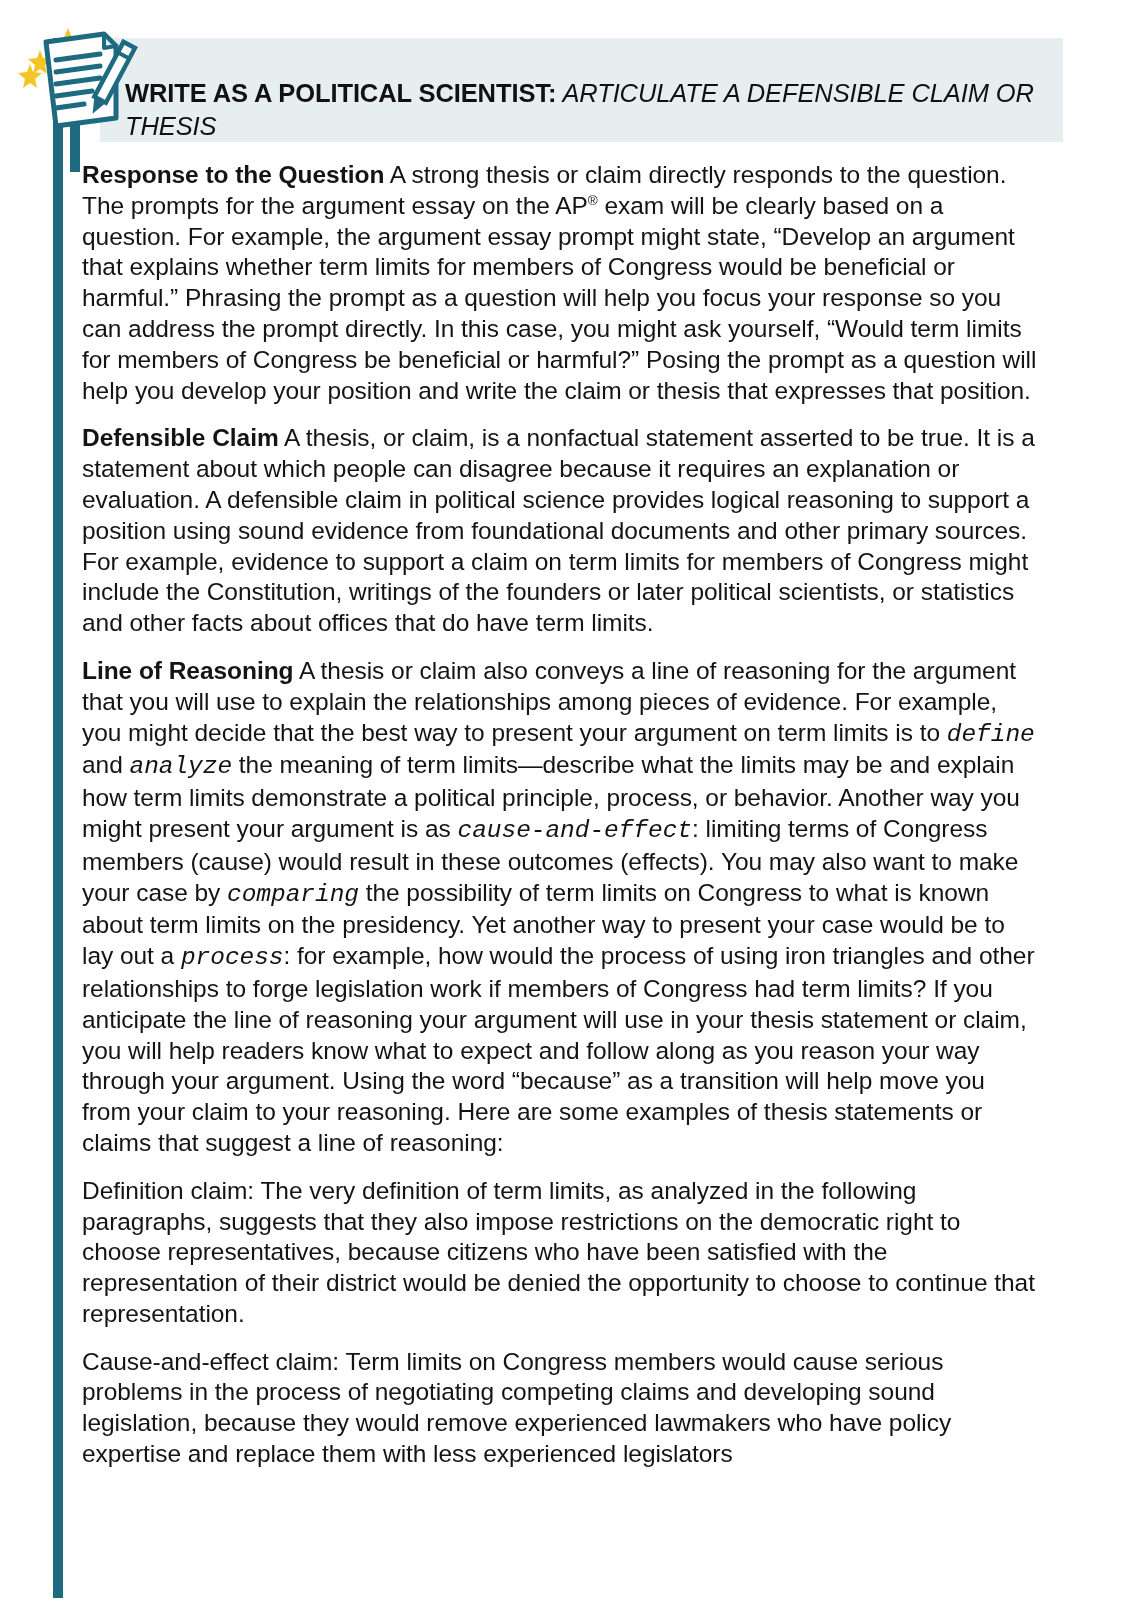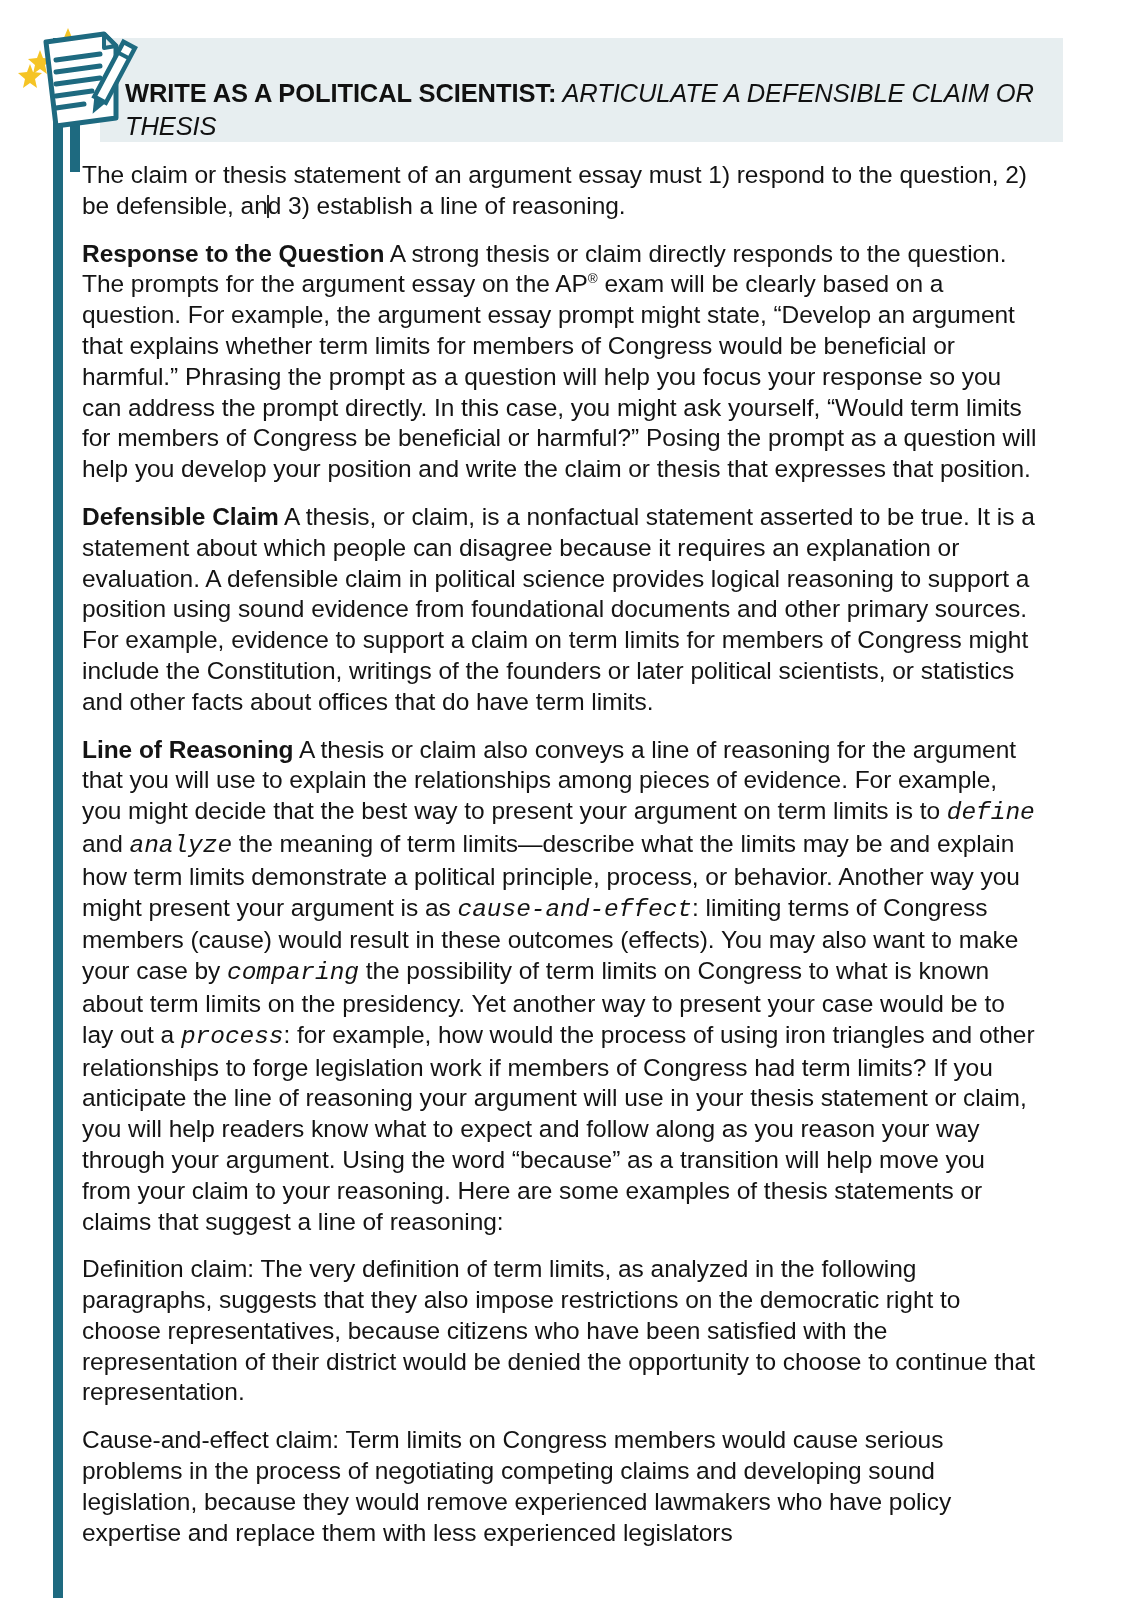--- a/index.html
+++ b/index.html
@@ -156,21 +156,20 @@
       </g>
     </svg>
   </div>
 
   <h2 id="header-title">
     <span class="lead">WRITE AS A POLITICAL SCIENTIST:</span><span class="sub"> ARTICULATE A DEFENSIBLE CLAIM OR THESIS</span>
   </h2>
 
   <div id="body-copy">
 
-    <p class="para"><span>The claim or thesis statement of an argument essay must 1) respond to the question, 2) be defensible, an</span><span class="caret"></span><span>d 3) establish a line of reasoning.</span></p>
 
     <p class="para"><span class="run-in">Response to the Question</span><span>  A strong thesis or claim directly responds to the question. The prompts for the argument essay on the AP</span><sup class="reg">®</sup><span> exam will be clearly based on a question. For example, the argument essay prompt might state, “Develop an argument that explains whether term limits for members of Congress would be beneficial or harmful.” Phrasing the prompt as a question will help you focus your response so you can address the prompt directly. In this case, you might ask yourself, “Would term limits for members of Congress be beneficial or harmful?” Posing the prompt as a question will help you develop your position and write the claim or thesis that expresses that position.</span></p>
 
     <p class="para"><span class="run-in">Defensible Claim</span><span>  A thesis, or claim, is a nonfactual statement asserted to be true. It is a statement about which people can disagree because it requires an explanation or evaluation. A defensible claim in political science provides logical reasoning to support a position using sound evidence from foundational documents and other primary sources. For example, evidence to support a claim on term limits for members of Congress might include the Constitution, writings of the founders or later political scientists, or statistics and other facts about offices that do have term limits.</span></p>
 
     <p class="para"><span class="run-in">Line of Reasoning</span><span>  A thesis or claim also conveys a line of reasoning for the argument that you will use to explain the relationships among pieces of evidence. For example, you might decide that the best way to present your argument on term limits is to </span><span class="ital">define</span><span> and </span><span class="ital">analyze</span><span> the meaning of term limits—describe what the limits may be and explain how term limits demonstrate a political principle, process, or behavior. Another way you might present your argument is as </span><span class="ital">cause-and-effect</span><span>: limiting terms of Congress members (cause) would result in these outcomes (effects). You may also want to make your case by </span><span class="ital">comparing</span><span> the possibility of term limits on Congress to what is known about term limits on the presidency. Yet another way to present your case would be to lay out a </span><span class="ital">process</span><span>: for example, how would the process of using iron triangles and other relationships to forge legislation work if members of Congress had term limits? If you anticipate the line of reasoning your argument will use in your thesis statement or claim, you will help readers know what to expect and follow along as you reason your way through your argument. Using the word “because” as a transition will help move you from your claim to your reasoning. Here are some examples of thesis statements or claims that suggest a line of reasoning:</span></p>
 
     <p class="para"><span class="claim-label">Definition claim:</span><span> The very definition of term limits, as analyzed in the following paragraphs, suggests that they also impose restrictions on the democratic right to choose representatives, because citizens who have been satisfied with the representation of their district would be denied the opportunity to choose to continue that representation.</span></p>
 
     <p class="para"><span class="claim-label">Cause-and-effect claim:</span><span> Term limits on Congress members would cause serious problems in the process of negotiating competing claims and developing sound legislation, because they would remove experienced lawmakers who have policy expertise and replace them with less experienced legislators</span></p>

